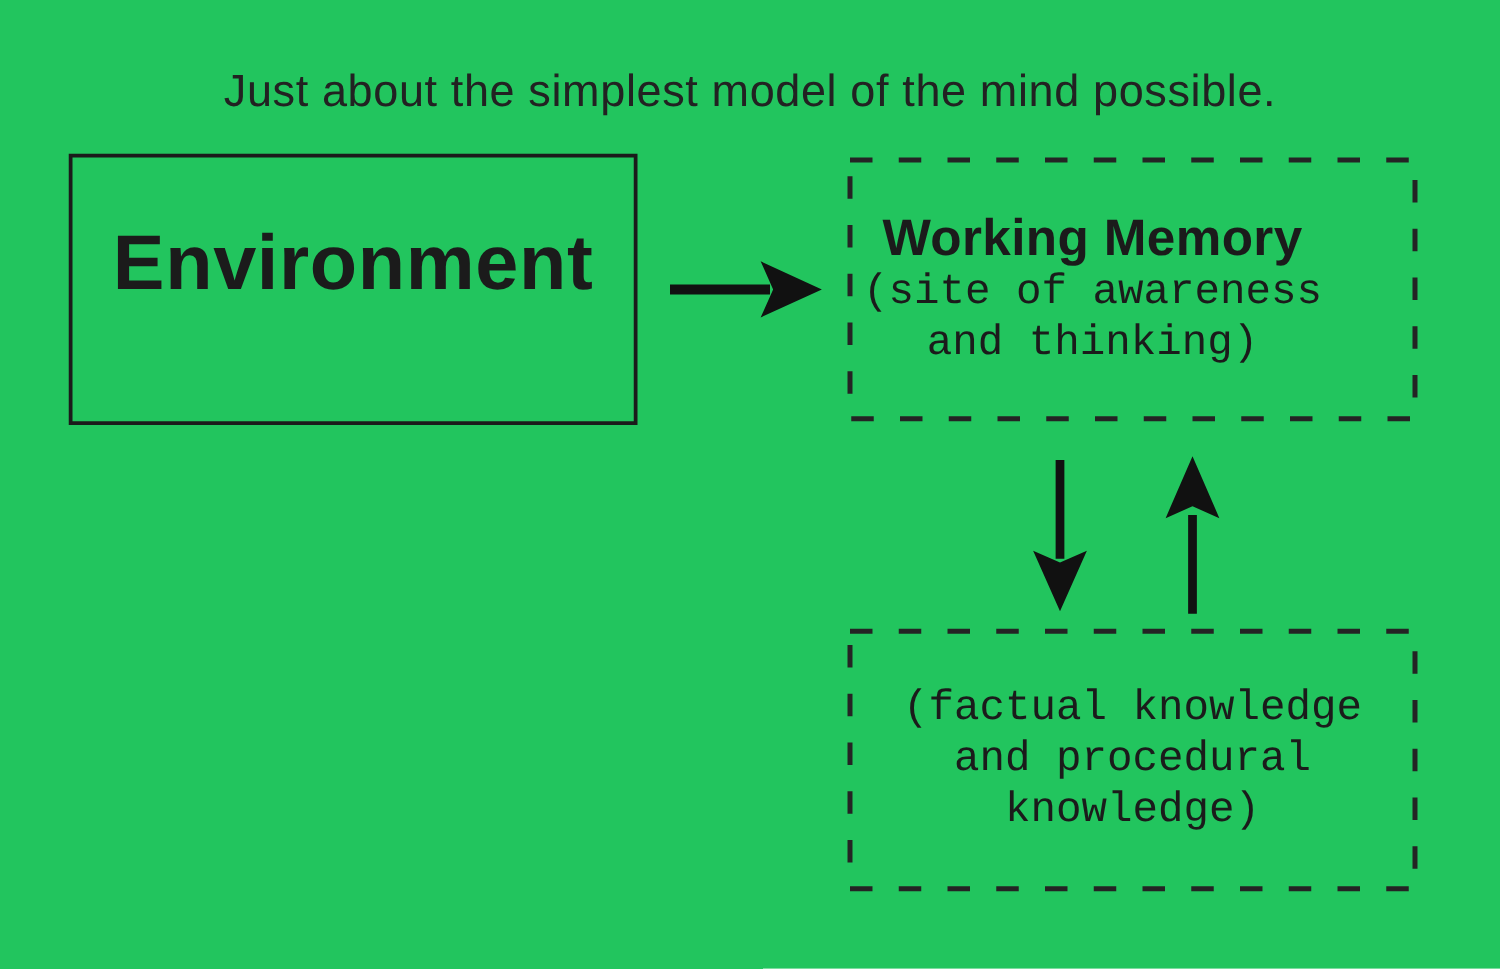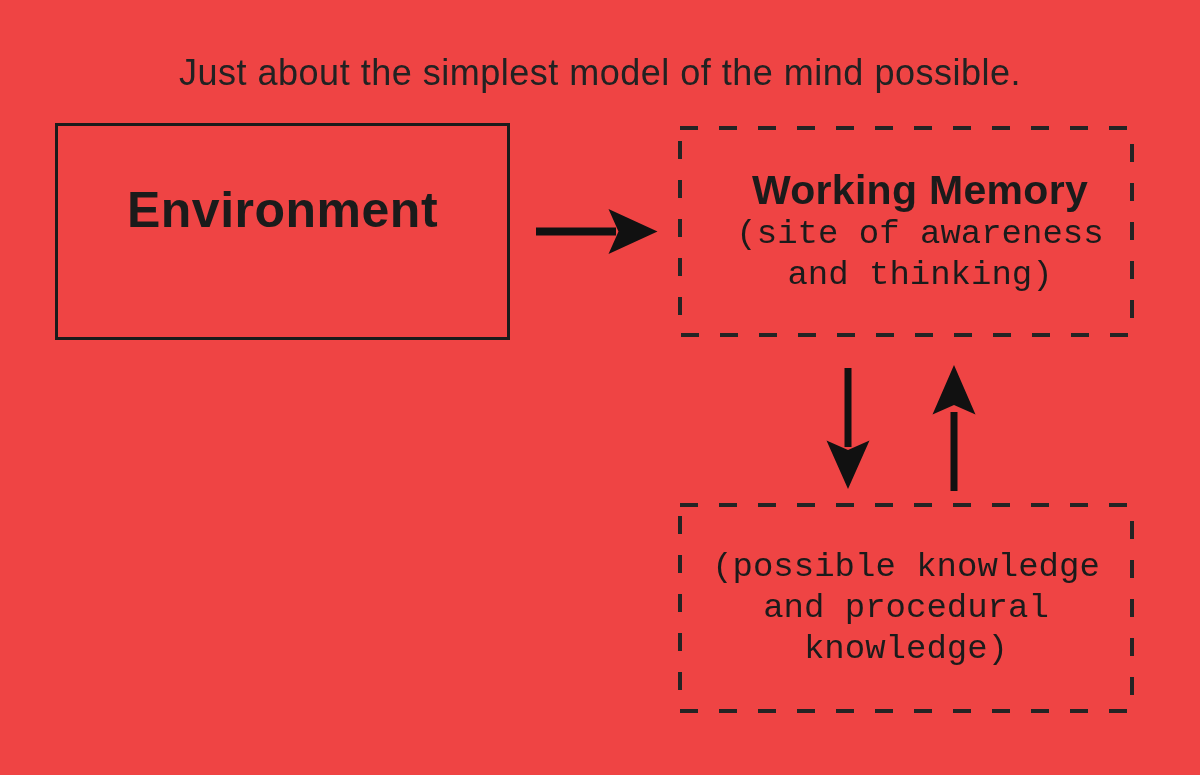--- a/index.html
+++ b/index.html
@@ -4,21 +4,21 @@
 <style>
   html, body {
     margin: 0;
     padding: 0;
     background: #ffffff;
   }
   #canvas {
     position: relative;
     width: 1200px;
     height: 775px;
-    background: #ef4444;
+    background: #22c55e;
     font-family: "Liberation Sans", sans-serif;
     color: #1b1b1b;
     overflow: hidden;
   }
   #shapes {
     position: absolute;
     left: 0;
     top: 0;
     width: 1200px;
     height: 775px;
@@ -39,26 +39,26 @@
     flex-direction: column;
     align-items: center;
     justify-content: center;
     text-align: center;
   }
   .env-label {
     left: 55px;
     top: 123px;
     width: 455px;
     height: 174px;
-    font-size: 50px;
+    font-size: 62px;
     font-weight: 700;
     letter-spacing: 0.5px;
   }
   .wm-label {
-    left: 692px;
+    left: 646px;
     top: 126px;
     width: 456px;
     height: 211px;
   }
   .ltm-label {
     left: 678px;
     top: 503px;
     width: 456px;
     height: 210px;
   }
@@ -110,16 +110,16 @@
   <div class="abs node-label env-label">
     <span>Environment</span>
   </div>
 
   <div class="abs node-label wm-label">
     <div class="node-title">Working Memory</div>
     <div class="node-subtitle">(site of awareness and thinking)</div>
   </div>
 
   <div class="abs node-label ltm-label">
-    <div class="node-subtitle">(possible knowledge and procedural knowledge)</div>
+    <div class="node-subtitle">(factual knowledge and procedural knowledge)</div>
   </div>
 
 </div>
 
 </body></html>

